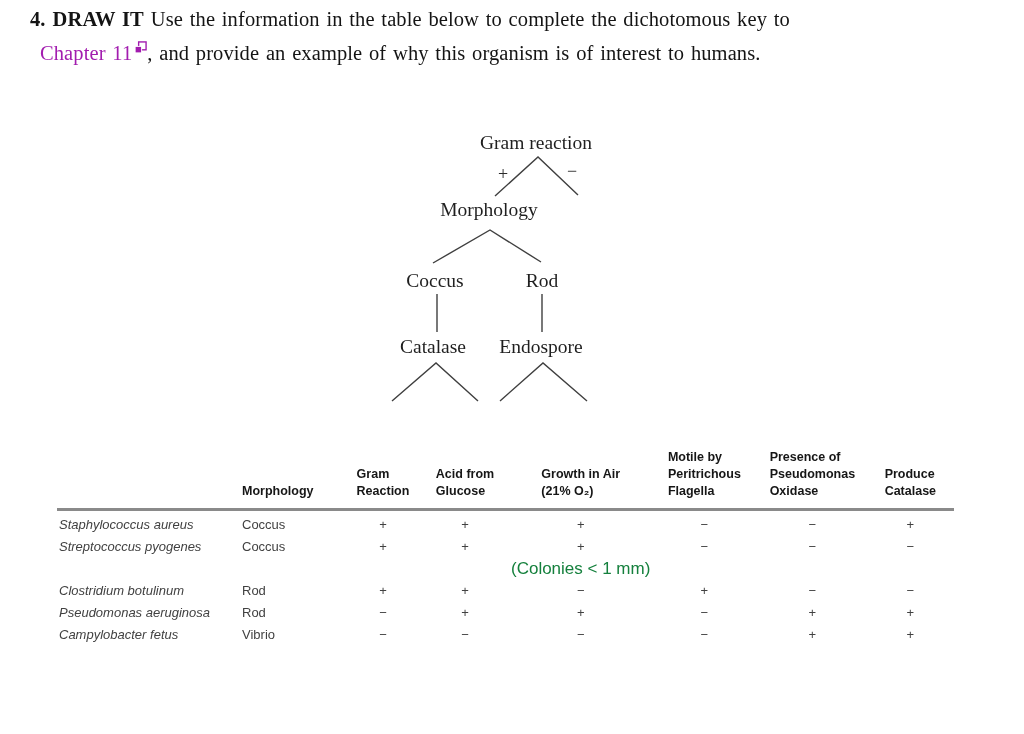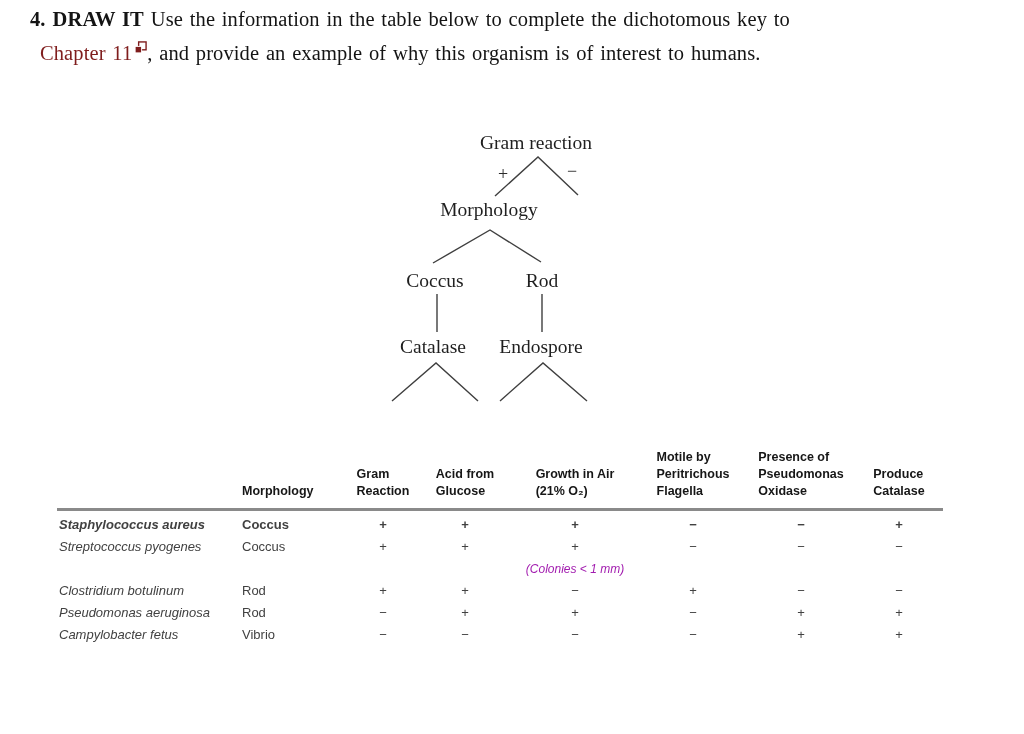--- a/index.html
+++ b/index.html
@@ -102,39 +102,39 @@
   }
   tbody td {
     height: 22px;
     padding: 0;
     font-size: 13px;
     color: #414141;
     line-height: 22px;
     white-space: nowrap;
     text-align: left;
   }
-  tbody tr:first-child td { padding-top: 3px; font-weight: bold; }
+  tbody tr:first-child td { padding-top: 3px; }
   tbody td.center { text-align: center; }
   tbody td.organism {
     font-style: italic;
     padding-left: 2px;
   }
-  tbody td.note-cell { font-size: 12px; color: #a21caf; font-style: italic; }
+  tbody td.note-cell { font-size: 17px; color: #15803d; }
 </style>
 </head>
 <body>
 
 <div class="page">
 
   <div class="question">
     <div class="qline l1">
       <span class="qbold qnum">4.</span><span class="qbold drawit">DRAW IT</span><span>Use the information in the table below to complete the dichotomous key to</span>
     </div>
     <div class="qline l3">
-      <a class="chapter-link" id="chapter-link" style="color: #7f1d1d;"><span>Chapter 11</span><svg class="extlink-icon" width="13" height="13" viewBox="0 0 14 14">
+      <a class="chapter-link" id="chapter-link" style="color: #a21caf;"><span>Chapter 11</span><svg class="extlink-icon" width="13" height="13" viewBox="0 0 14 14">
             <rect x="5" y="1" width="8" height="8.5" fill="none" stroke="currentColor" stroke-width="1.5"></rect>
             <rect x="1.2" y="5.8" width="7" height="7" fill="currentColor" stroke="#ffffff" stroke-width="1"></rect>
           </svg></a><span>, and provide an example of why this organism is of interest to humans.</span>
     </div>
   </div>
 
   <svg class="tree" width="240" height="285" viewBox="0 0 240 285">
     <text class="t-label" x="161" y="19" text-anchor="middle">Gram reaction</text>
     <path class="t-line" d="M120,66 L163,27 L203,65"></path>
     <text class="t-sign" x="128" y="50" text-anchor="middle">+</text>

